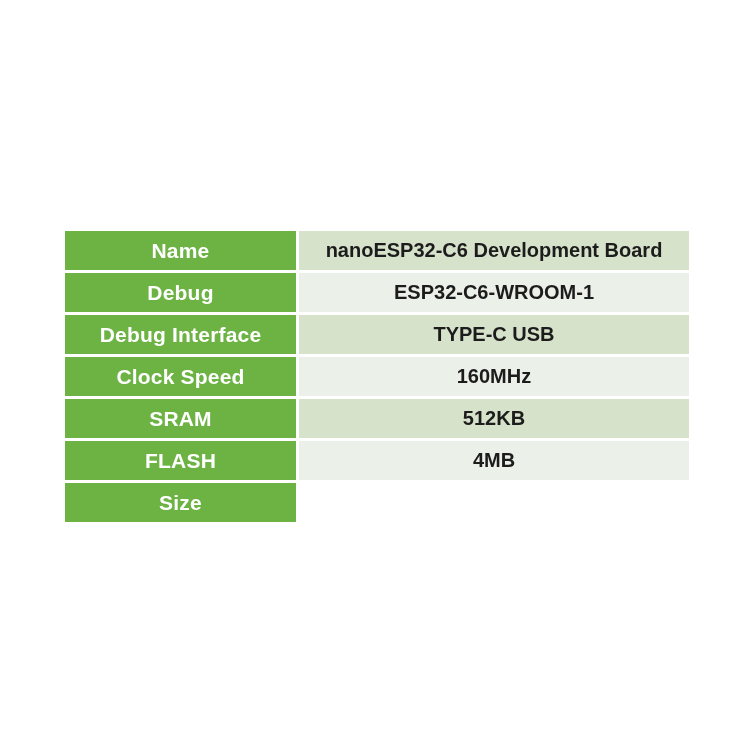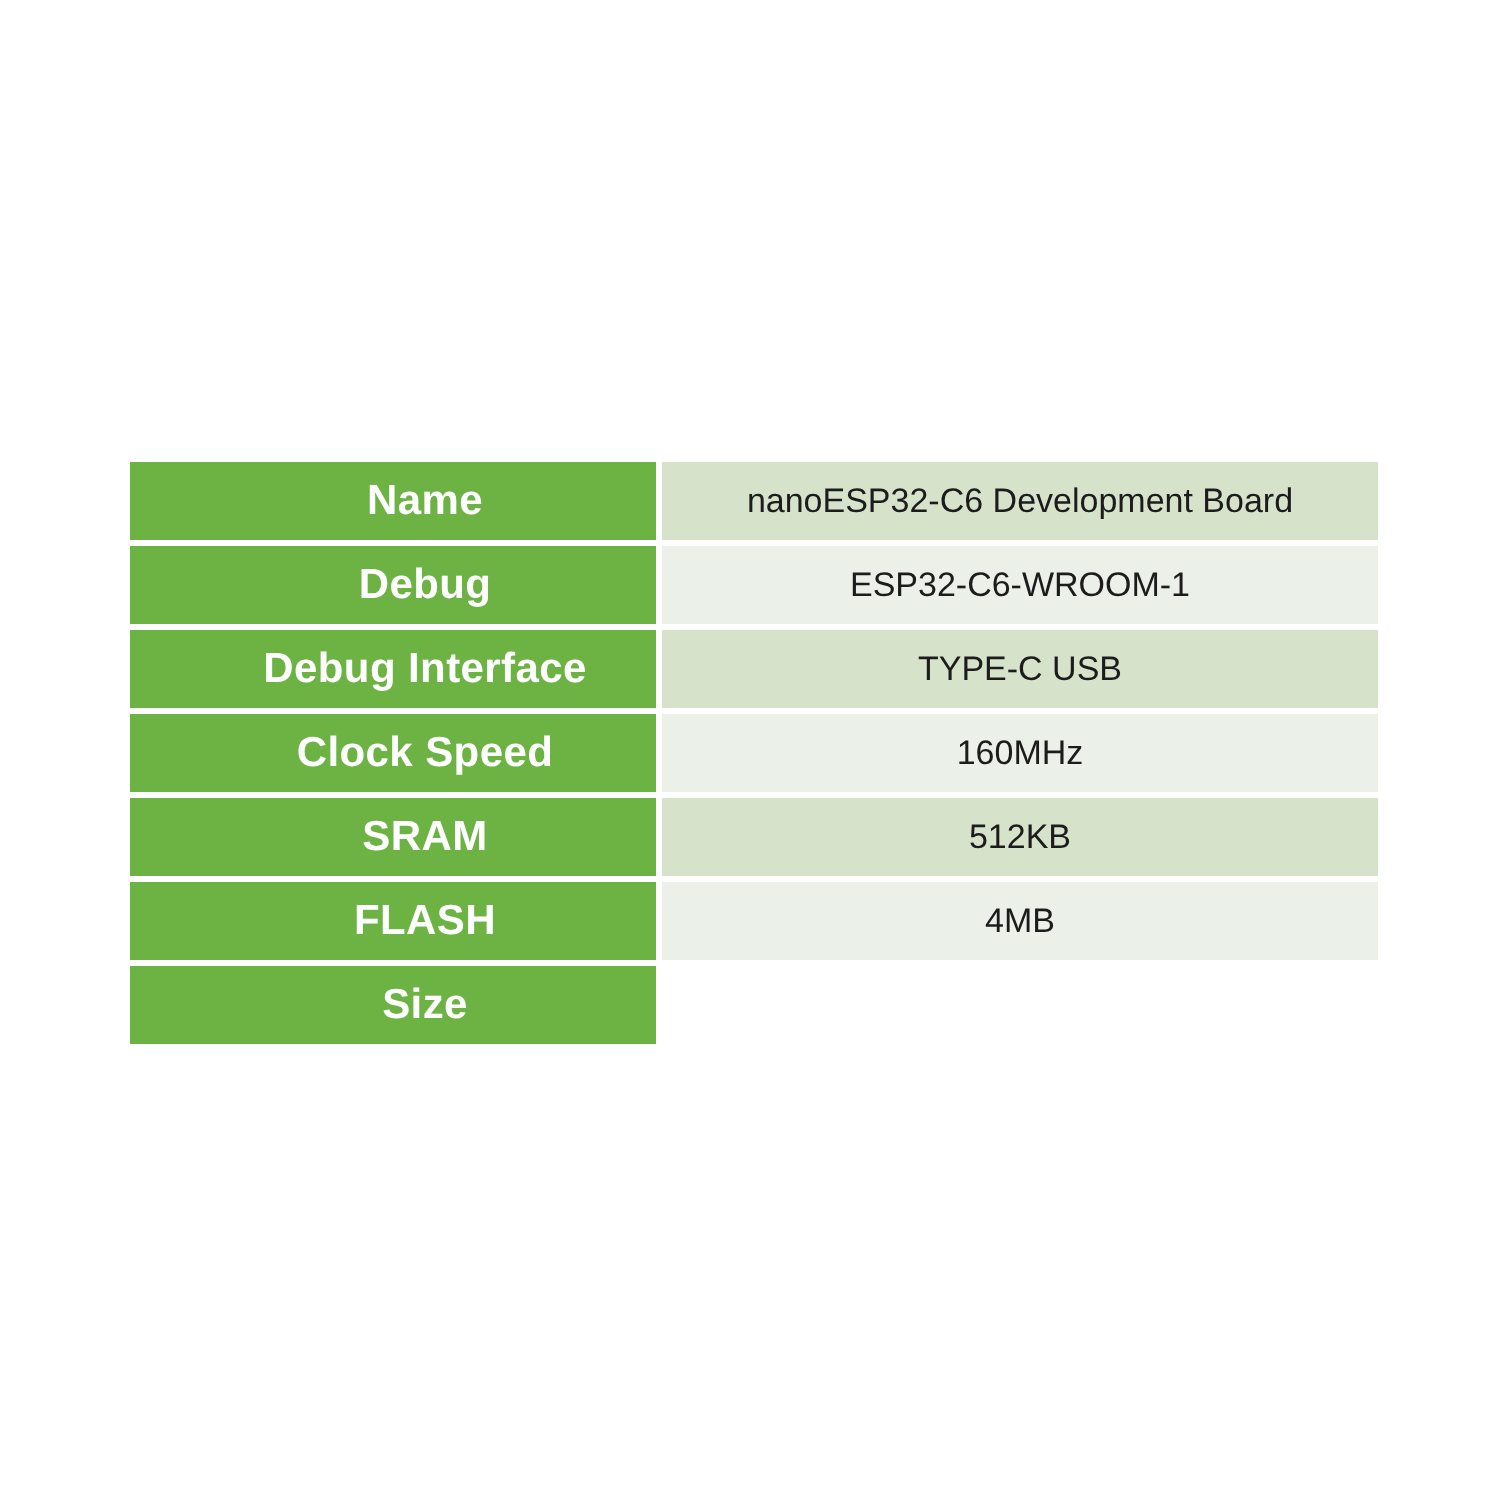--- a/index.html
+++ b/index.html
@@ -36,27 +36,26 @@
     white-space: nowrap;
   }
   .cell.label {
     width: 231px;
     flex: 0 0 231px;
     background: var(--header-green);
     color: var(--label-text);
     font-size: 21px;
     font-weight: 700;
     letter-spacing: 0.2px;
-    padding-left: 32px;
   }
   .cell.value {
     flex: 1 1 auto;
     color: var(--value-text);
-    font-size: 17px;
-    font-weight: 400;
+    font-size: 20px;
+    font-weight: 700;
   }
   .cell.value.band-dark  { background: var(--band-dark); }
   .cell.value.band-light { background: var(--band-light); text-align: right; }
 </style>
 </head>
 <body style="--header-green: #6cb344; --band-dark: #d7e2cb; --band-light: #ebf0e8; --label-text: #ffffff; --value-text: #1c1c1c; background: rgb(255, 255, 255);">
 
 <div class="spec-table" id="spec-table">
     <div class="spec-row">
       <div class="cell label">Name</div>

